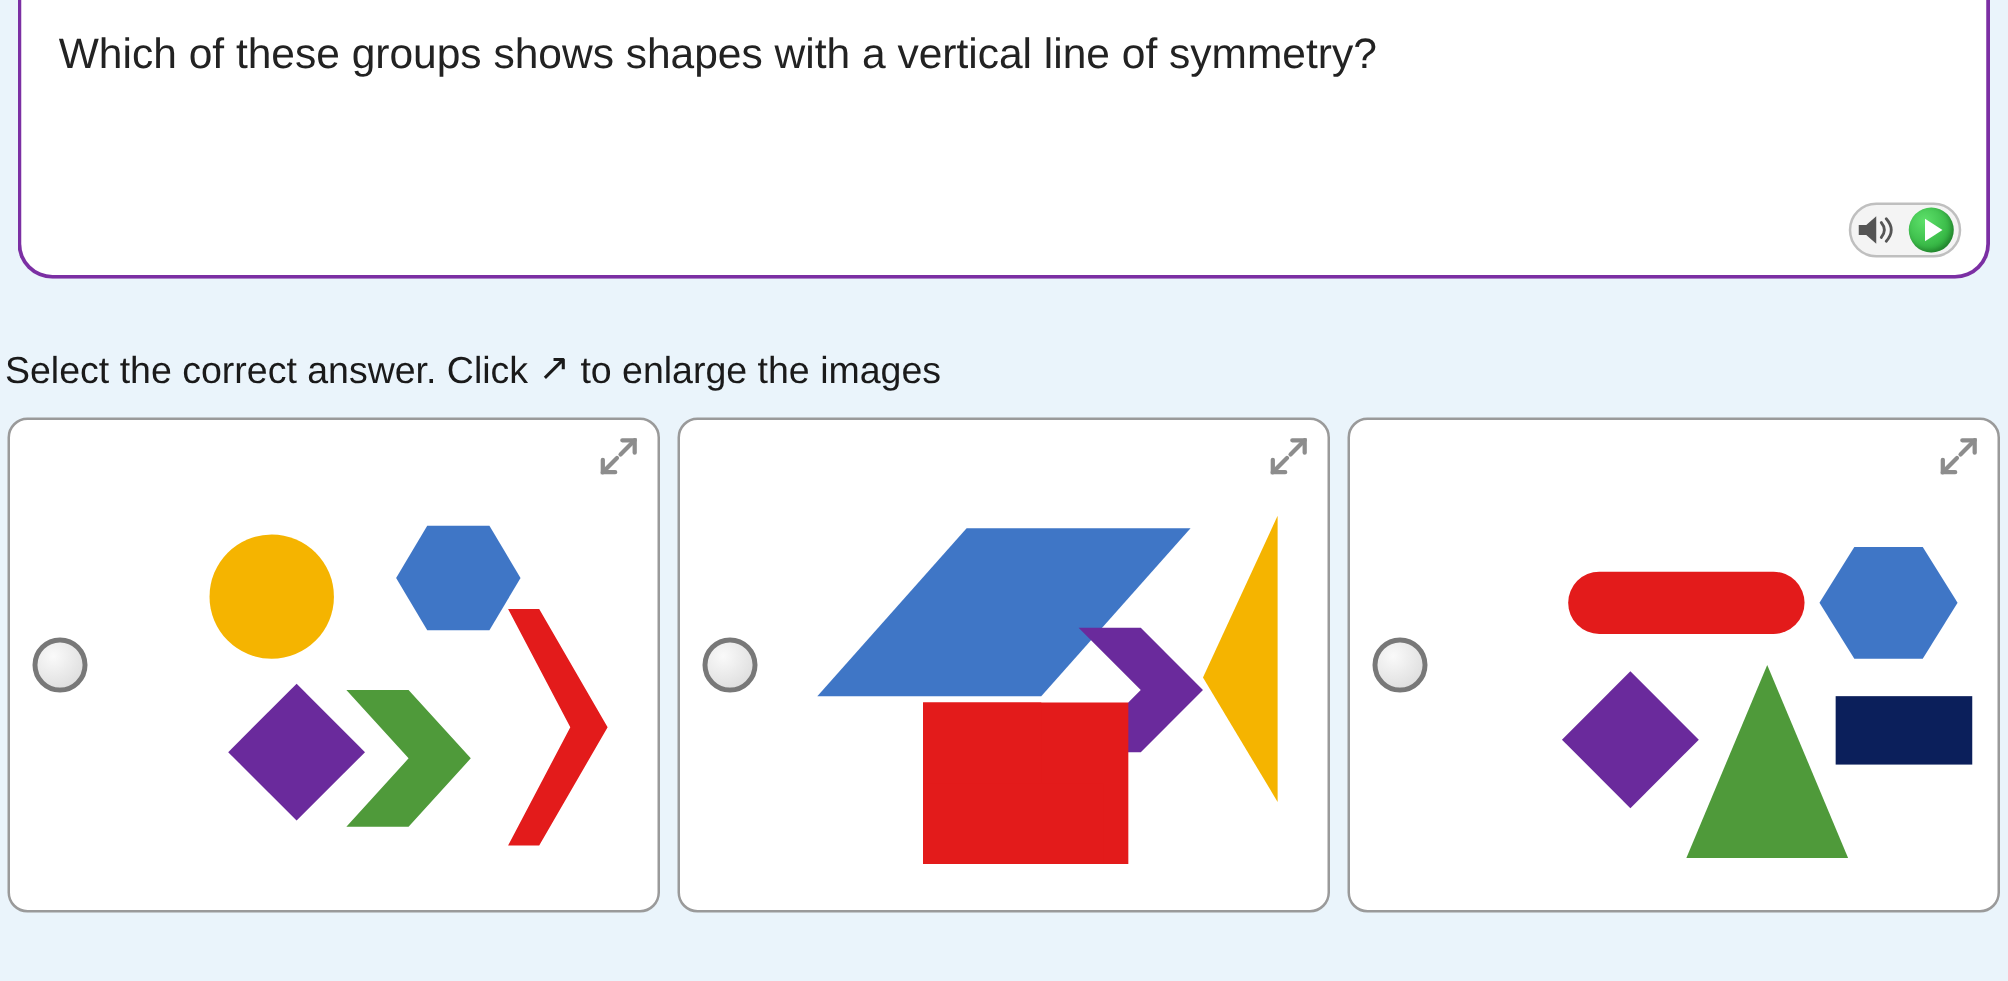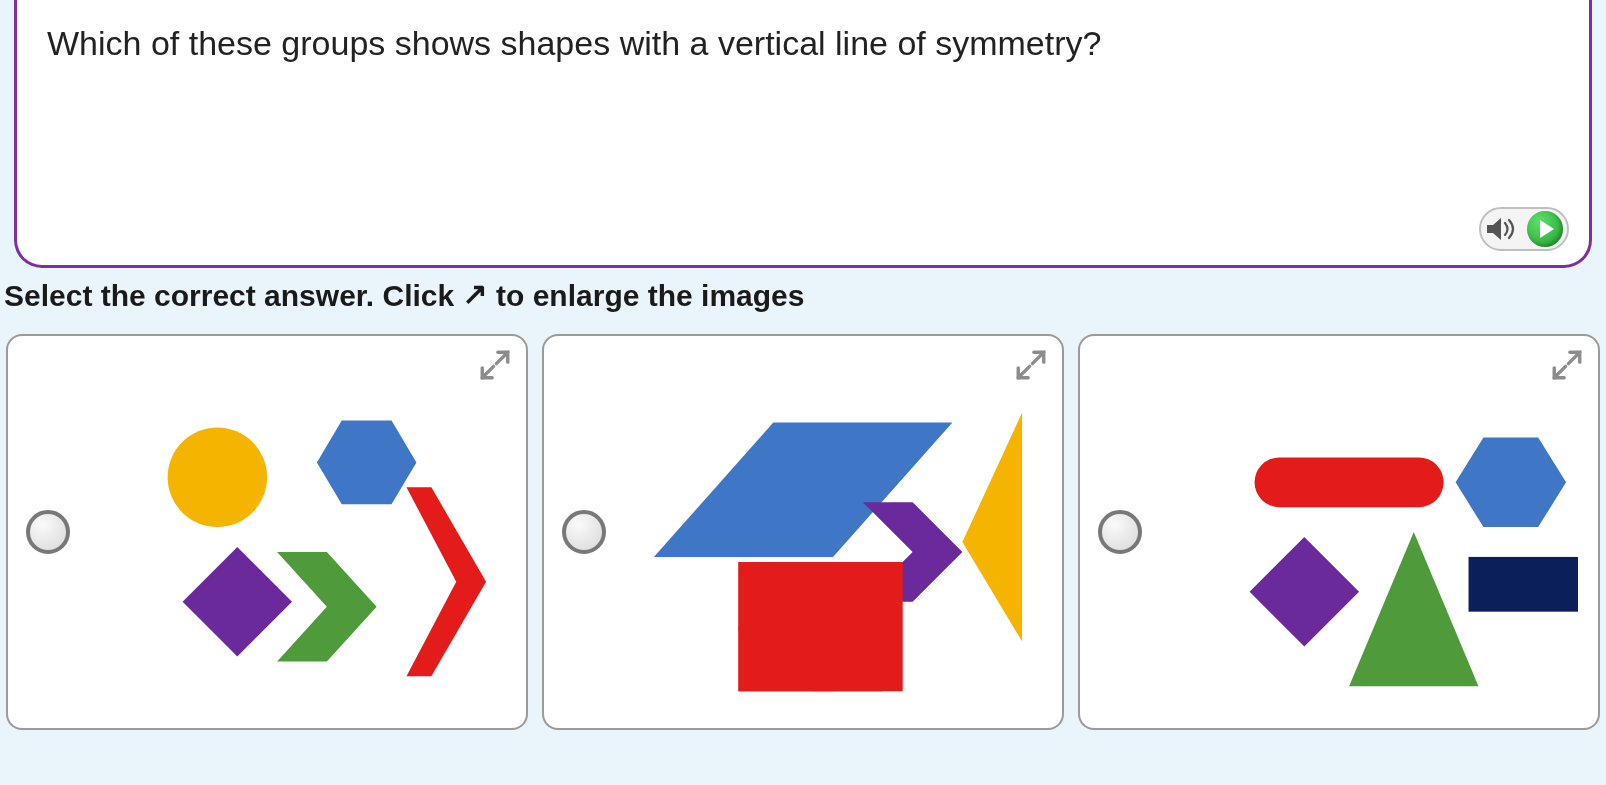--- a/index.html
+++ b/index.html
@@ -15,21 +15,21 @@
     background:
       radial-gradient(circle at 15% 75%, rgba(200,220,240,.5) 60px, transparent 61px),
       radial-gradient(circle at 60% 70%, rgba(200,220,240,.5) 60px, transparent 61px),
       radial-gradient(circle at 92% 55%, rgba(200,220,240,.5) 60px, transparent 61px);
     pointer-events: none;
   }
 
   .question-box {
     position: absolute;
     left: 14px; right: 14px; top: 0;
-    height: 268px;
+    height: 223px;
     background: #ffffff;
     border: 3px solid #7b2fa3;
     border-top: none;
     border-radius: 0 0 28px 28px;
     padding: 24px 30px;
   }
   .question-text {
     font-size: 34px;
     color: #222;
     font-weight: 400;
@@ -58,21 +58,21 @@
     border-left: 14px solid #fff;
     border-top: 9px solid transparent;
     border-bottom: 9px solid transparent;
     margin-left: 3px;
   }
 
   .instruction {
     position: absolute;
     left: 4px; top: 278px;
     font-size: 30px;
-    font-weight: 700;
+    font-weight: 400;
     color: #1a1a1a;
   }
   .instruction .arrow-glyph { display:inline-block; transform: translateY(-2px); }
 
   .options-row {
     position: absolute;
     left: 6px; right: 6px; top: 334px;
     display: flex; gap: 14px;
   }
   .option-card {

